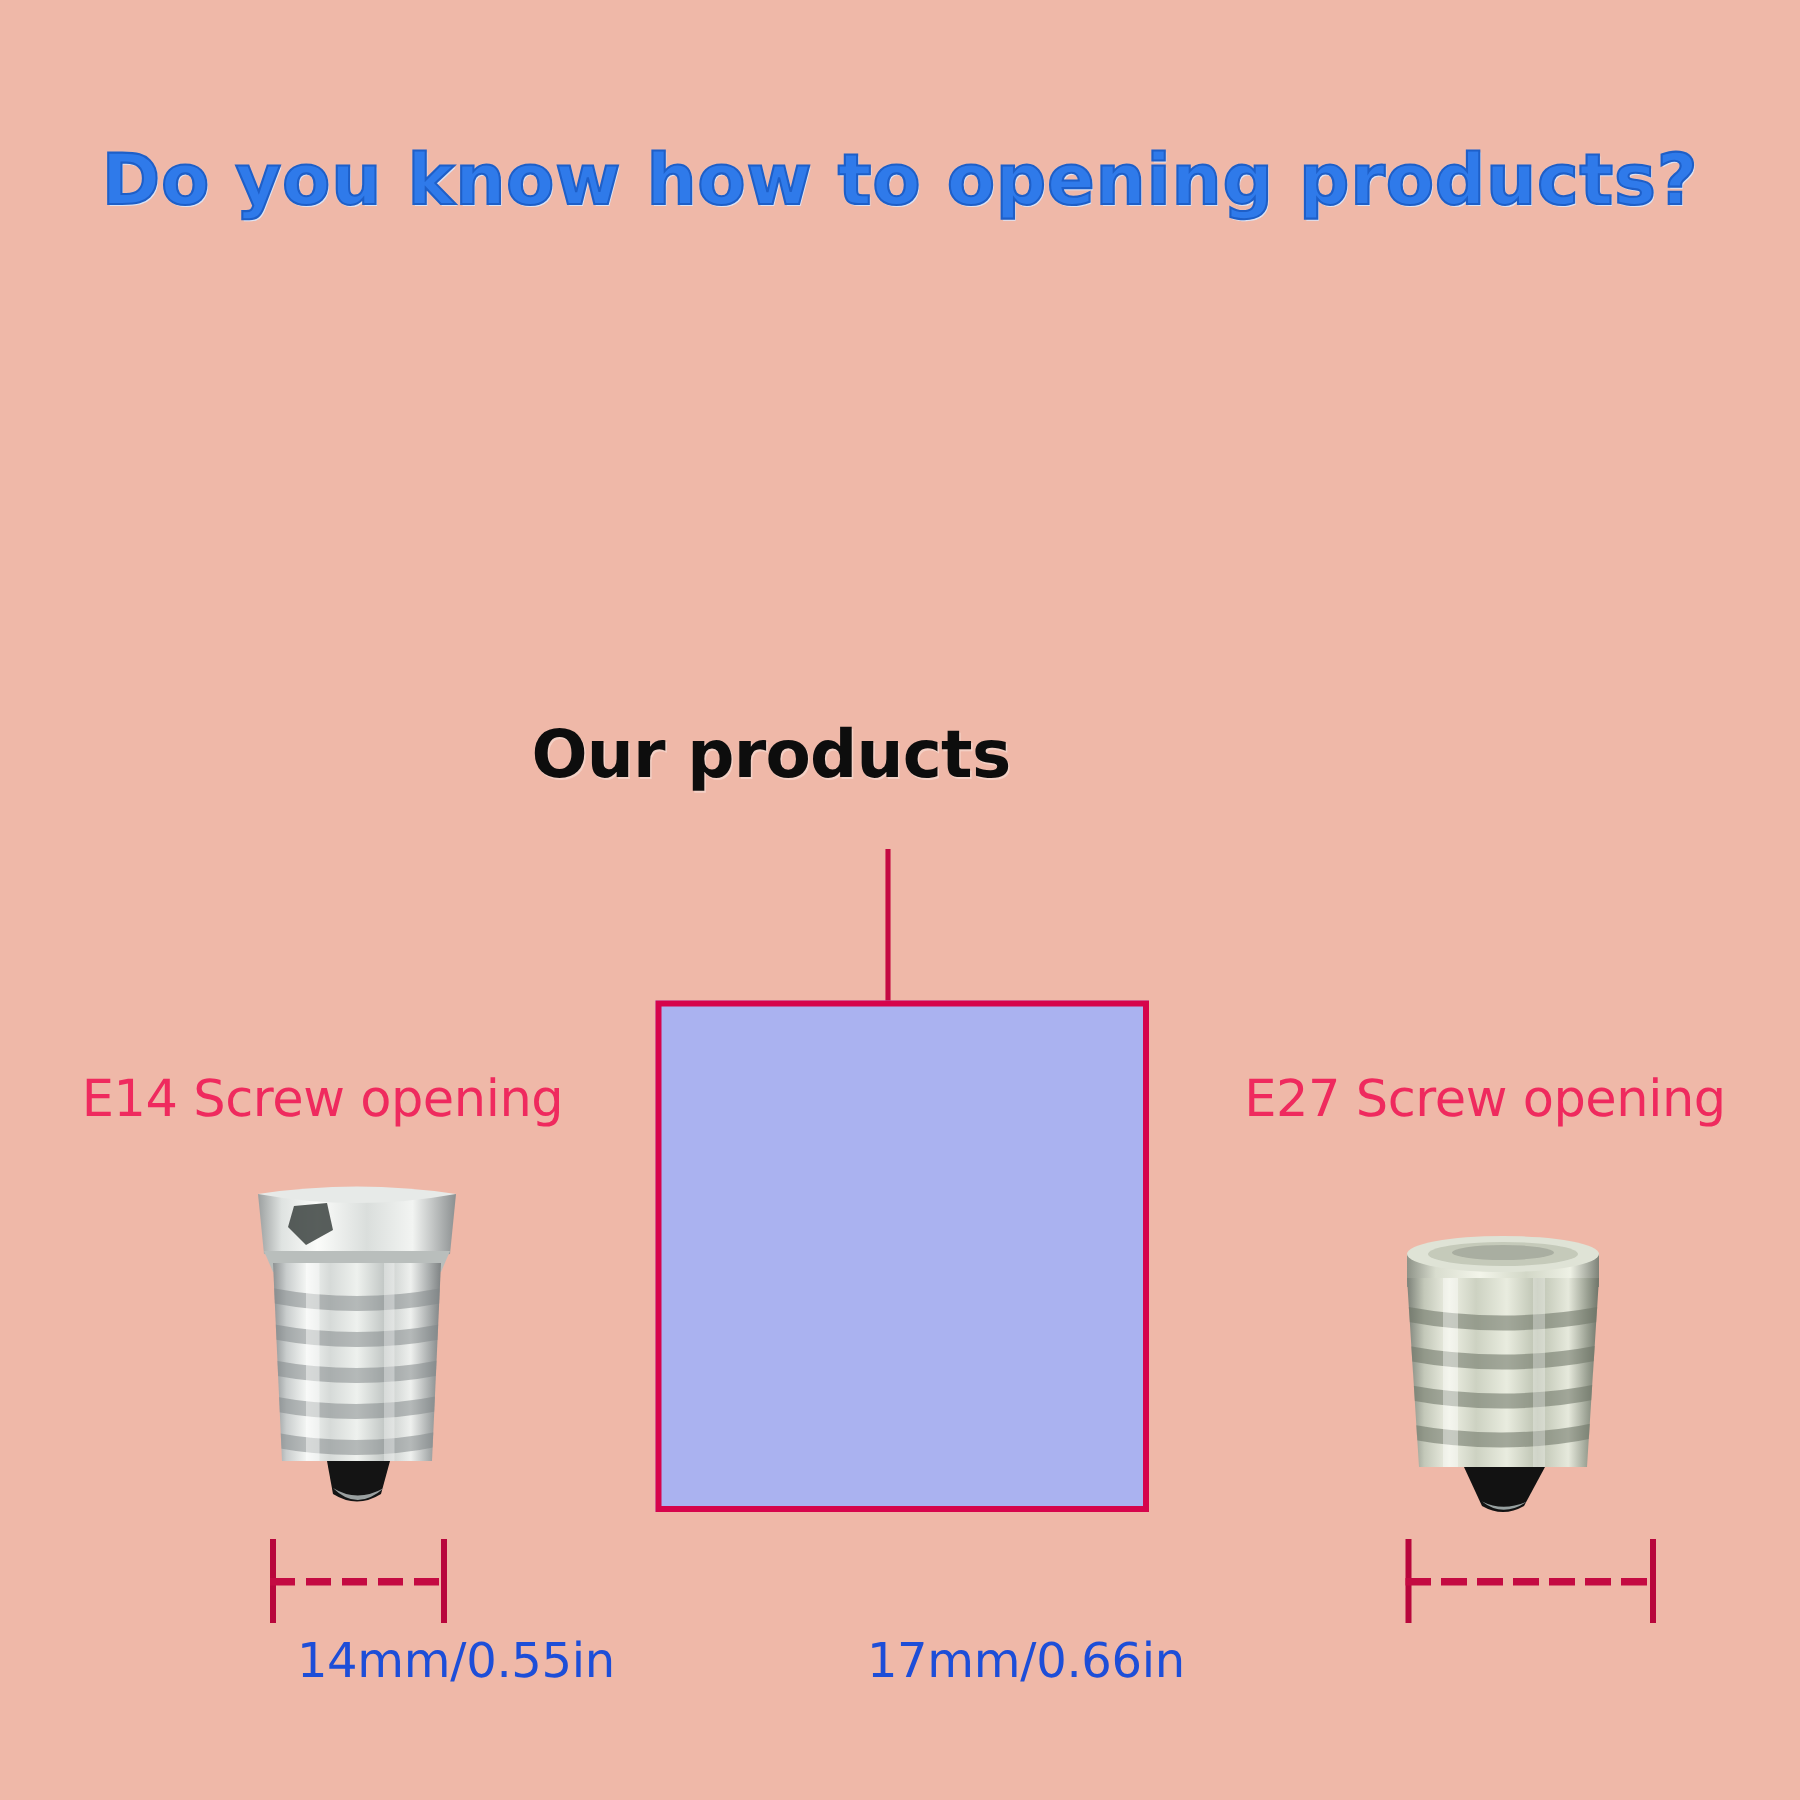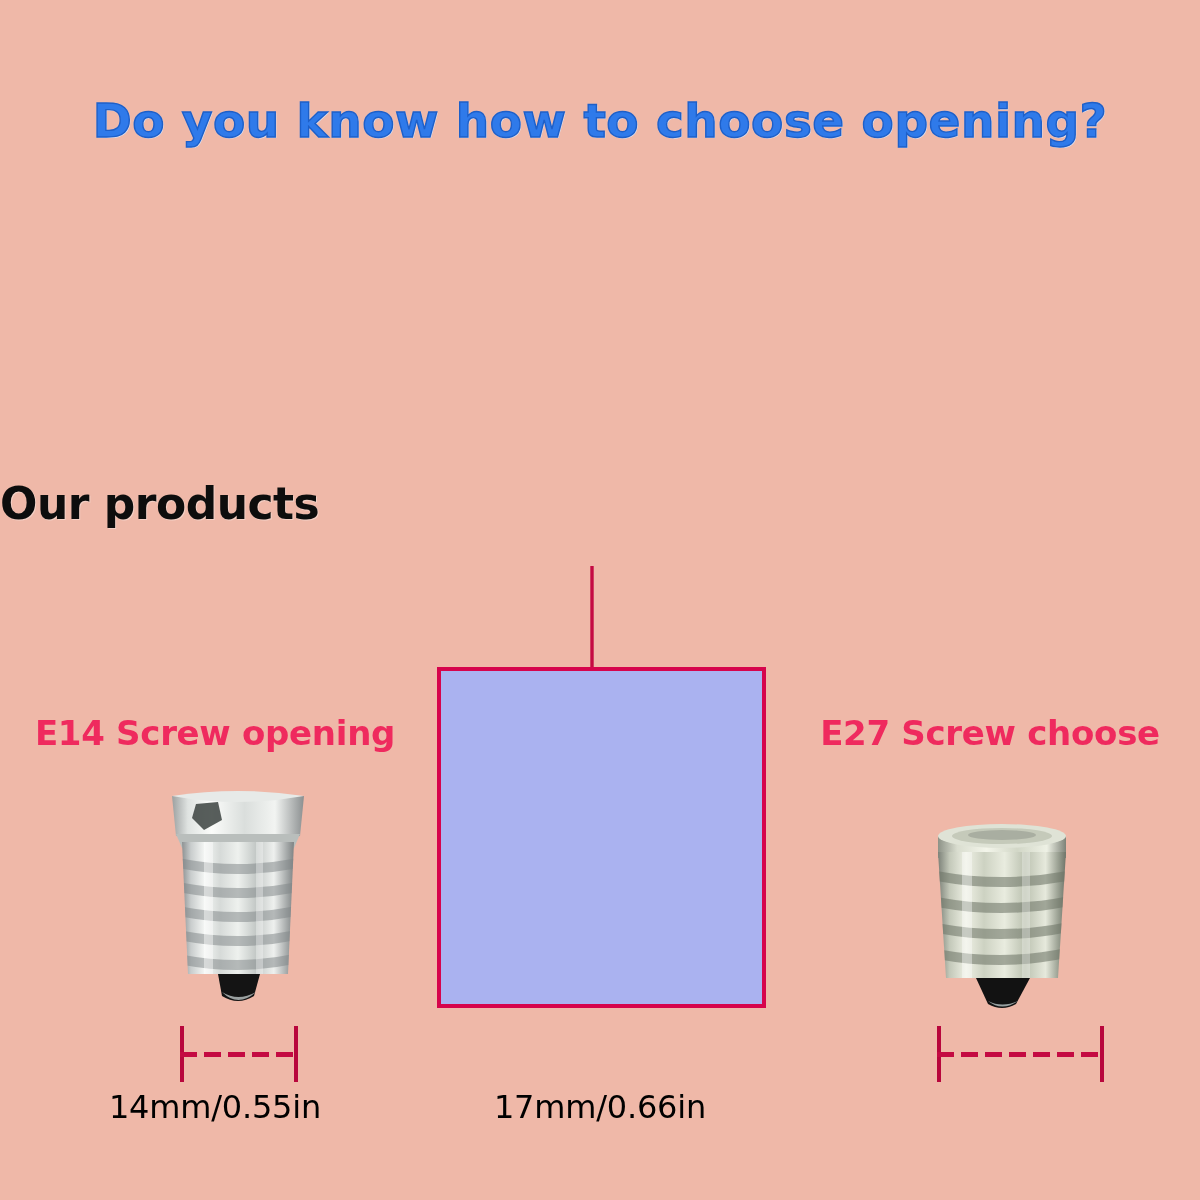--- a/index.html
+++ b/index.html
@@ -32,20 +32,21 @@
     text-shadow: 0 0 2px #f3cfc4, 1px 1px 0 #d9e6fb;
     white-space: nowrap;
   }
 
   
   #our-products {
     position: absolute;
     left: 0;
     top: 478px;
     width: 1028px;
+    text-align: center;
     font-family: "DejaVu Sans", sans-serif;
     font-weight: bold;
     font-size: 44px;
     letter-spacing: -0.5px;
     color: #0d0d0d;
     text-shadow: 1px 1px 0 rgba(255,255,255,0.35);
     white-space: nowrap;
   }
 
   
@@ -79,21 +80,21 @@
   #col-e17 { left: 410px; width: 380px; }
   #col-e27 { left: 790px; width: 400px; }
 
   .col-label {
     position: absolute;
     width: 100%;
     text-align: center;
     top: 713px;
     font-family: "DejaVu Sans", sans-serif;
     font-size: 34px;
-    font-weight: 700;
+    font-weight: 400;
     color: #ef2a5e;
     white-space: nowrap;
     letter-spacing: -0.3px;
   }
   #col-e17 .col-label { top: 720px; }
 
   
   .bulb {
     position: absolute;
   }
@@ -125,34 +126,34 @@
       #c40a42 0px, #c40a42 17px,
       rgba(0,0,0,0) 17px, rgba(0,0,0,0) 24px
     );
   }
 
   
   .measure {
     position: absolute;
     top: 1088px;
     width: 100%;
-    text-align: center;
+    text-align: right;
     font-family: "DejaVu Sans", sans-serif;
     font-size: 32px;
-    color: #000000;
+    color: #1d4ed8;
     white-space: nowrap;
     letter-spacing: -0.2px;
   }
 </style>
 </head>
 <body>
 
 <div id="stage">
 
-  <div id="headline">Do you know how to choose opening?</div>
+  <div id="headline">Do you know how to opening products?</div>
 
   <div id="our-products">Our products</div>
 
   <svg id="arrow-down" viewBox="0 0 24 146">
     <line x1="12" y1="0" x2="12" y2="124" stroke="#c40a42" stroke-width="3.4"></line>
     <polygon points="12,146 2,116 22,116" fill="#d6044c"></polygon>
   </svg>
 
   <div id="highlight-box"></div>
 
@@ -266,17 +267,17 @@
     <div class="dim" id="dim-e17">
       <div class="dim-cap left"></div>
       <div class="dim-line"></div>
       <div class="dim-cap right"></div>
     </div>
 
     <div class="measure">17mm/0.66in</div>
   </div>
 
   <div class="col" id="col-e27">
-    <div class="col-label">E27 Screw choose</div>
+    <div class="col-label">E27 Screw opening</div>
 
   </div>
 
 </div>
 
 </body></html>

